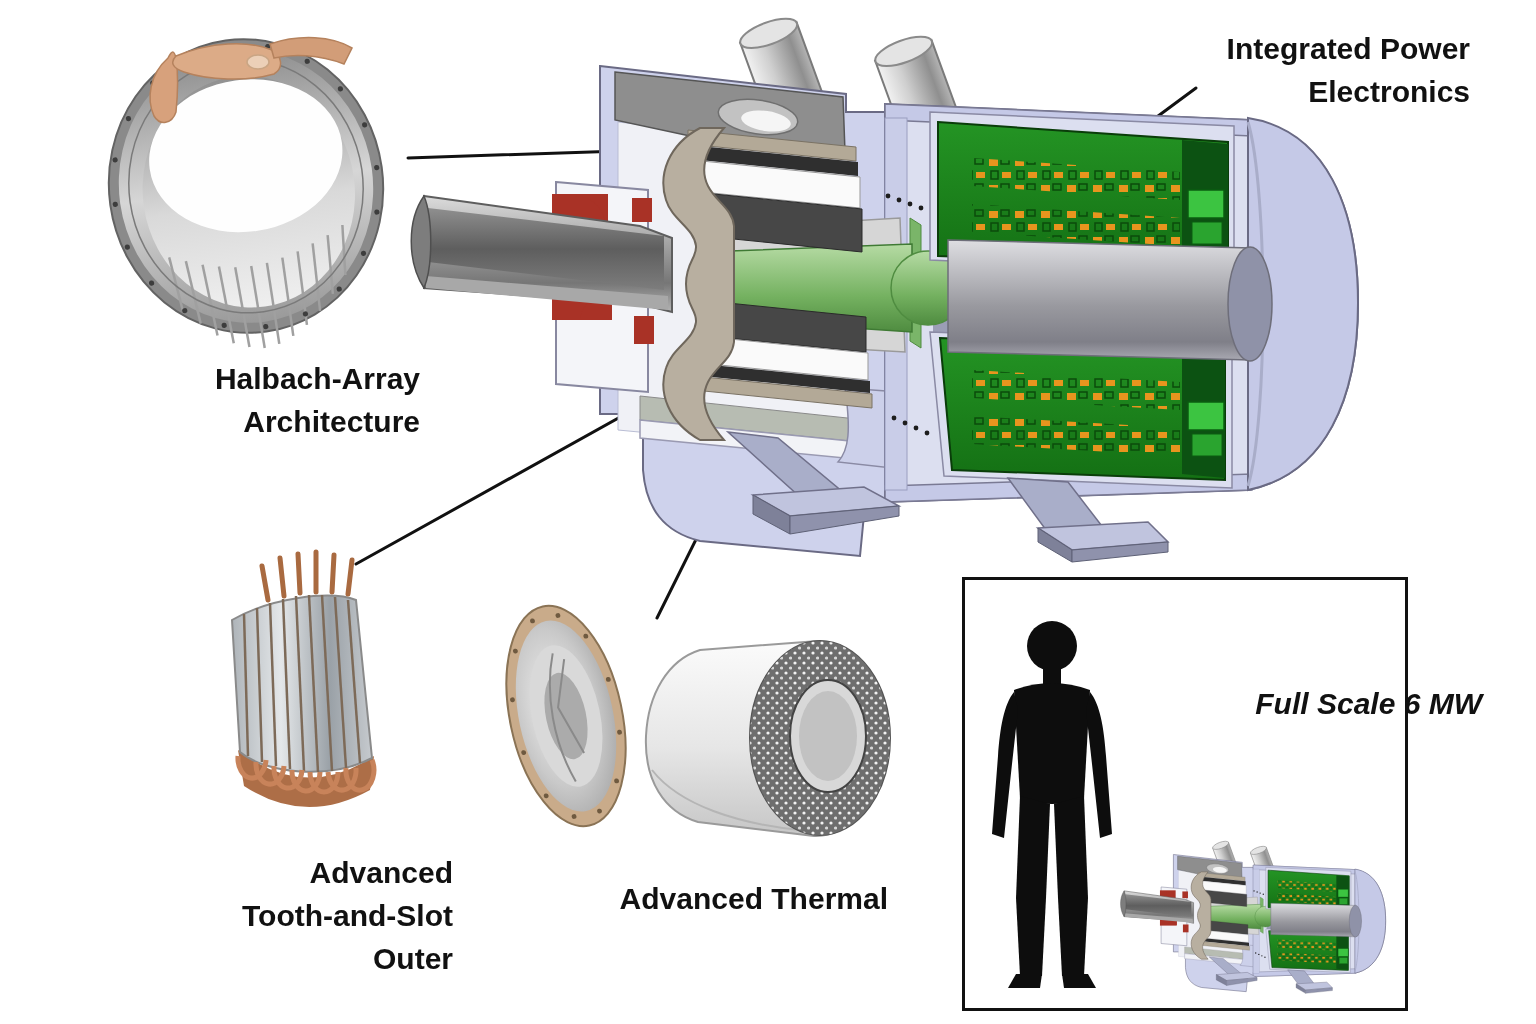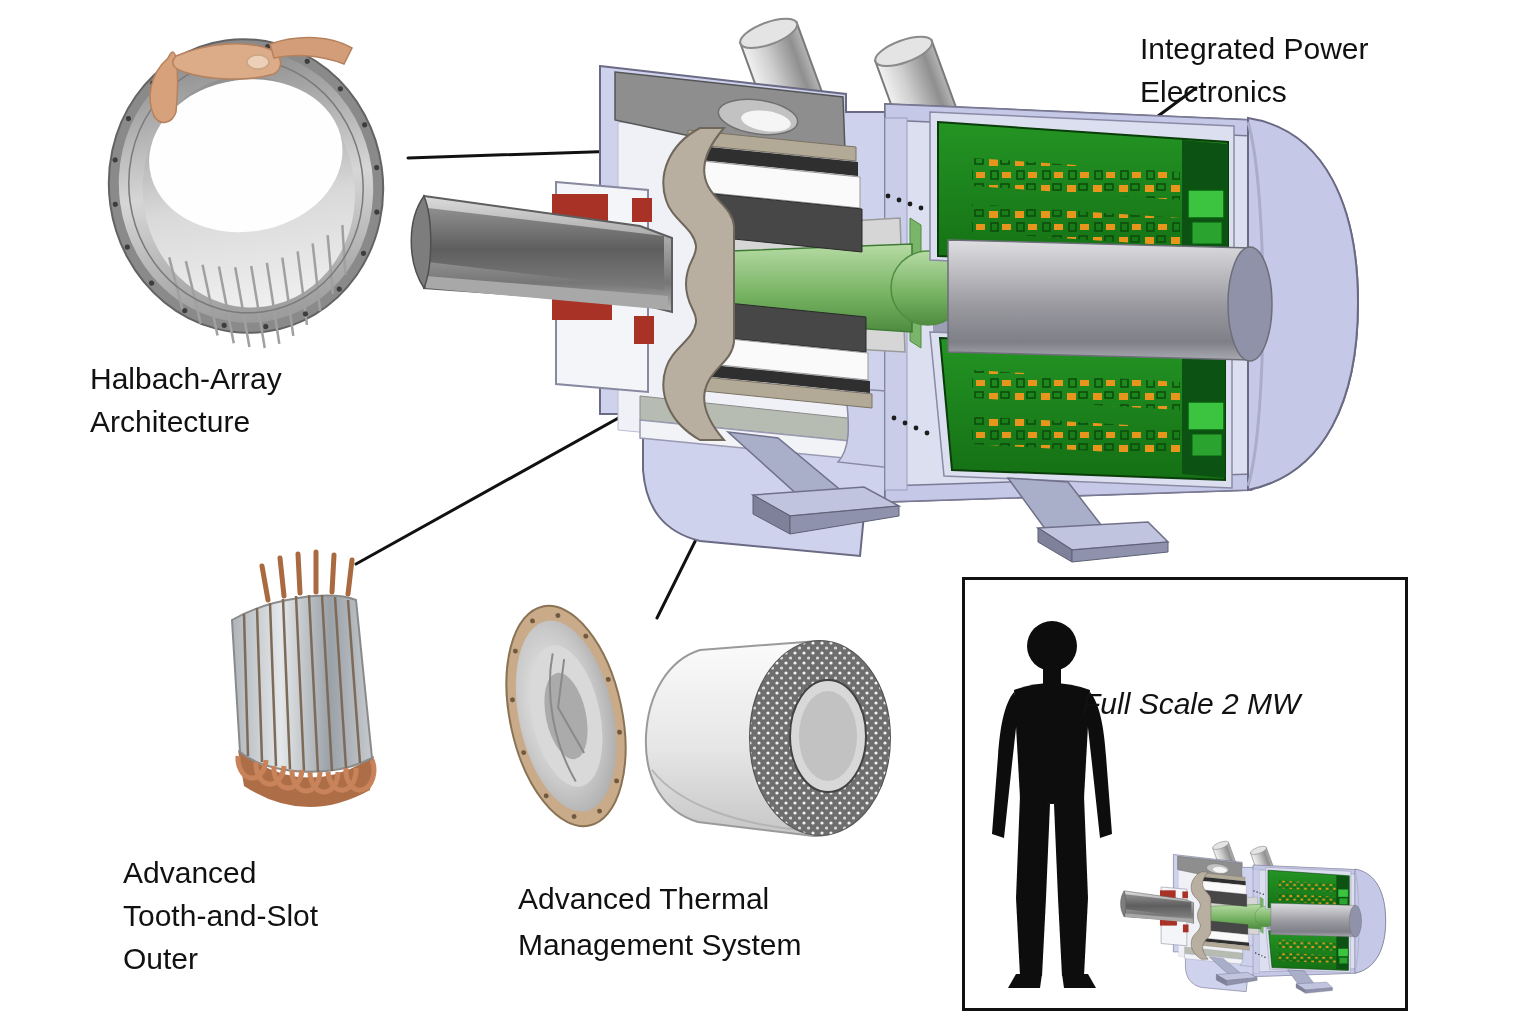--- a/index.html
+++ b/index.html
@@ -1,19 +1,19 @@
 <!DOCTYPE html>
 <html><head>
 <meta charset="utf-8">
 <style>
   html,body{margin:0;padding:0;}
   body{width:1536px;height:1024px;position:relative;overflow:hidden;background:#ffffff;
        font-family:"Liberation Sans",sans-serif;}
   .art{position:absolute;left:0;top:0;width:1536px;height:1024px;}
-  .lbl{position:absolute;text-align:left;font-weight:400;color:#111;
+  .lbl{position:absolute;text-align:right;font-weight:700;color:#111;
        font-size:30px;line-height:43px;letter-spacing:0px;}
   .lbl.italic{font-style:italic;}
   .demo-box{position:absolute;left:962px;top:577px;width:440px;height:428px;
        border:3px solid #111;background:transparent;}
 </style>
 </head>
 <body>
 
 <svg class="art" viewBox="0 0 1536 1024">
   <defs>
@@ -371,18 +371,17 @@
 </div>
 
 <div class="lbl" style="left:123px;top:851px;width:330px;">
   <div>Advanced</div>
   <div>Tooth-and-Slot</div>
   <div>Outer</div>
 </div>
 
 <div class="lbl" style="left:518px;top:876px;width:370px;line-height:46px;">
   <div>Advanced Thermal</div>
-  <div>Management System</div>
 </div>
 
 <div class="lbl italic" style="left:1082px;top:683px;width:400px;line-height:41px;">
-  <div>Full Scale 2 MW</div>
+  <div>Full Scale 6 MW</div>
 </div>
 
 </body></html>

